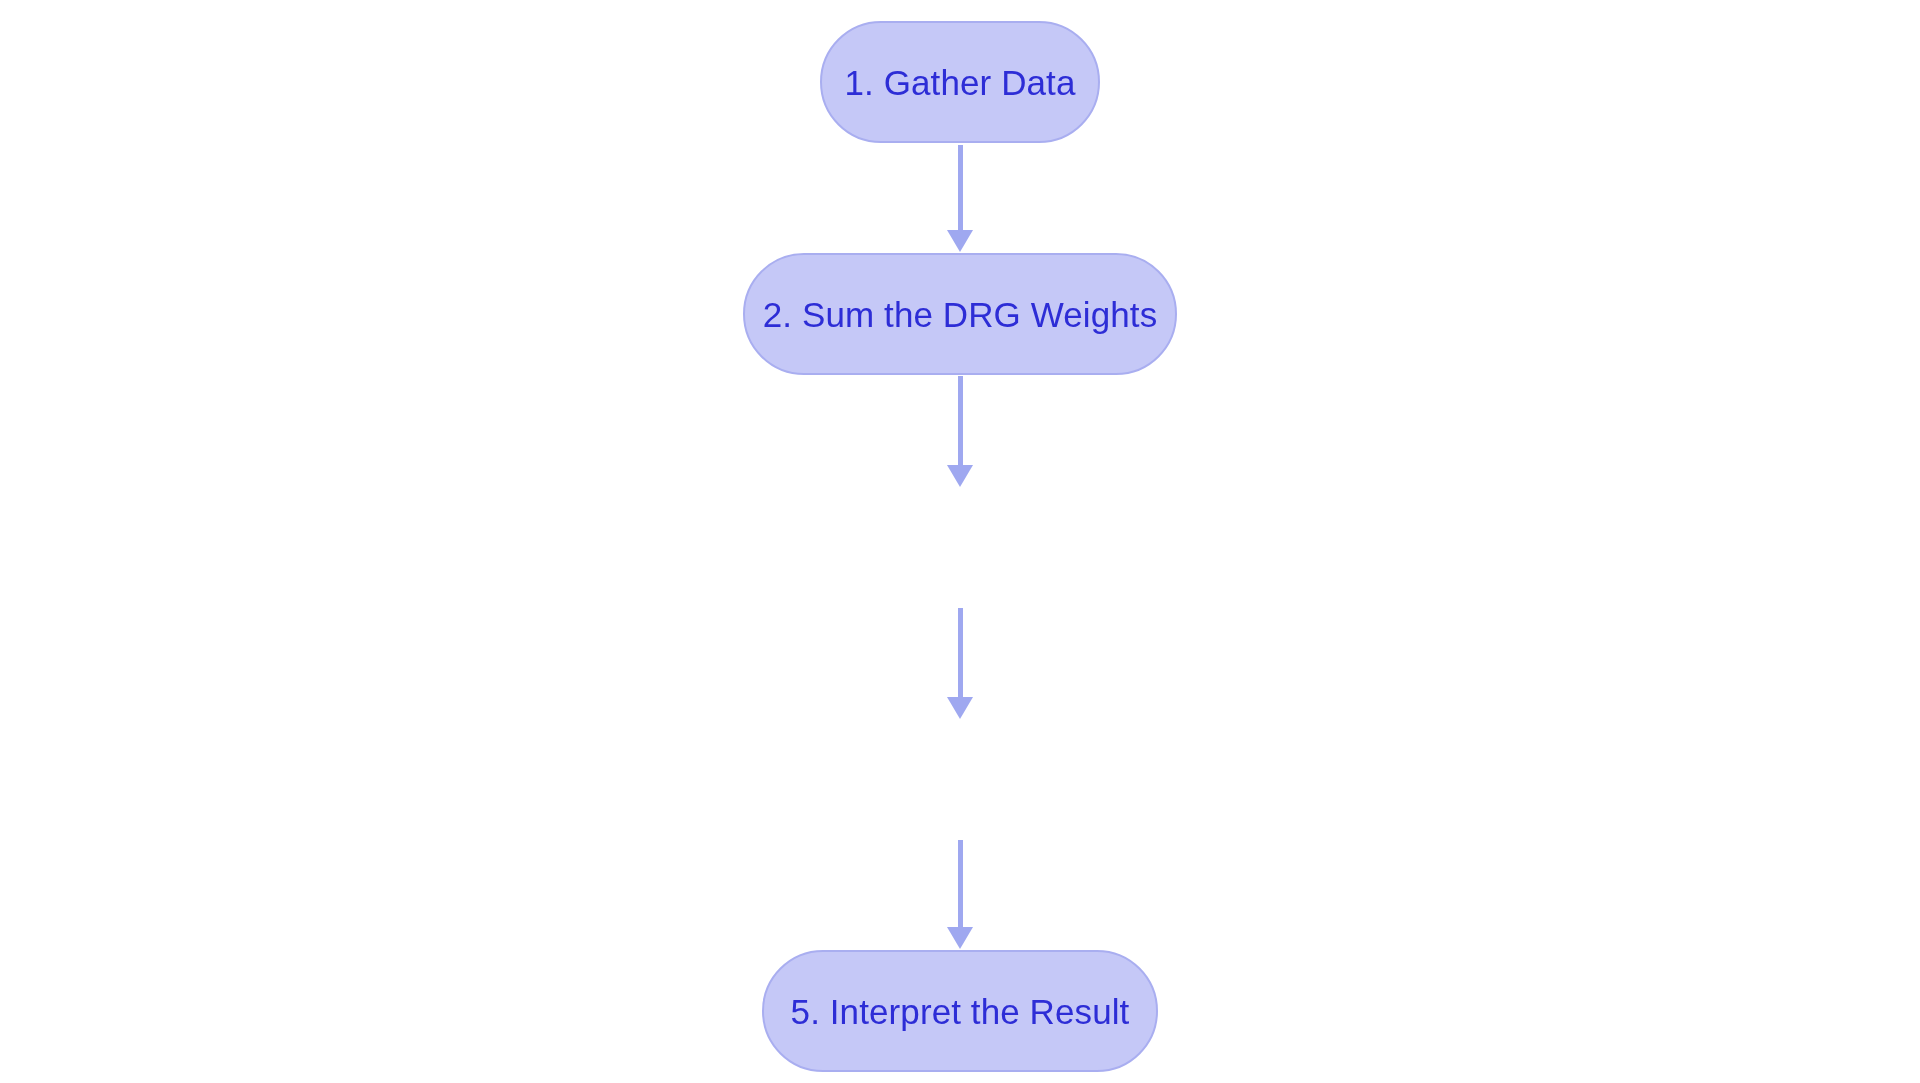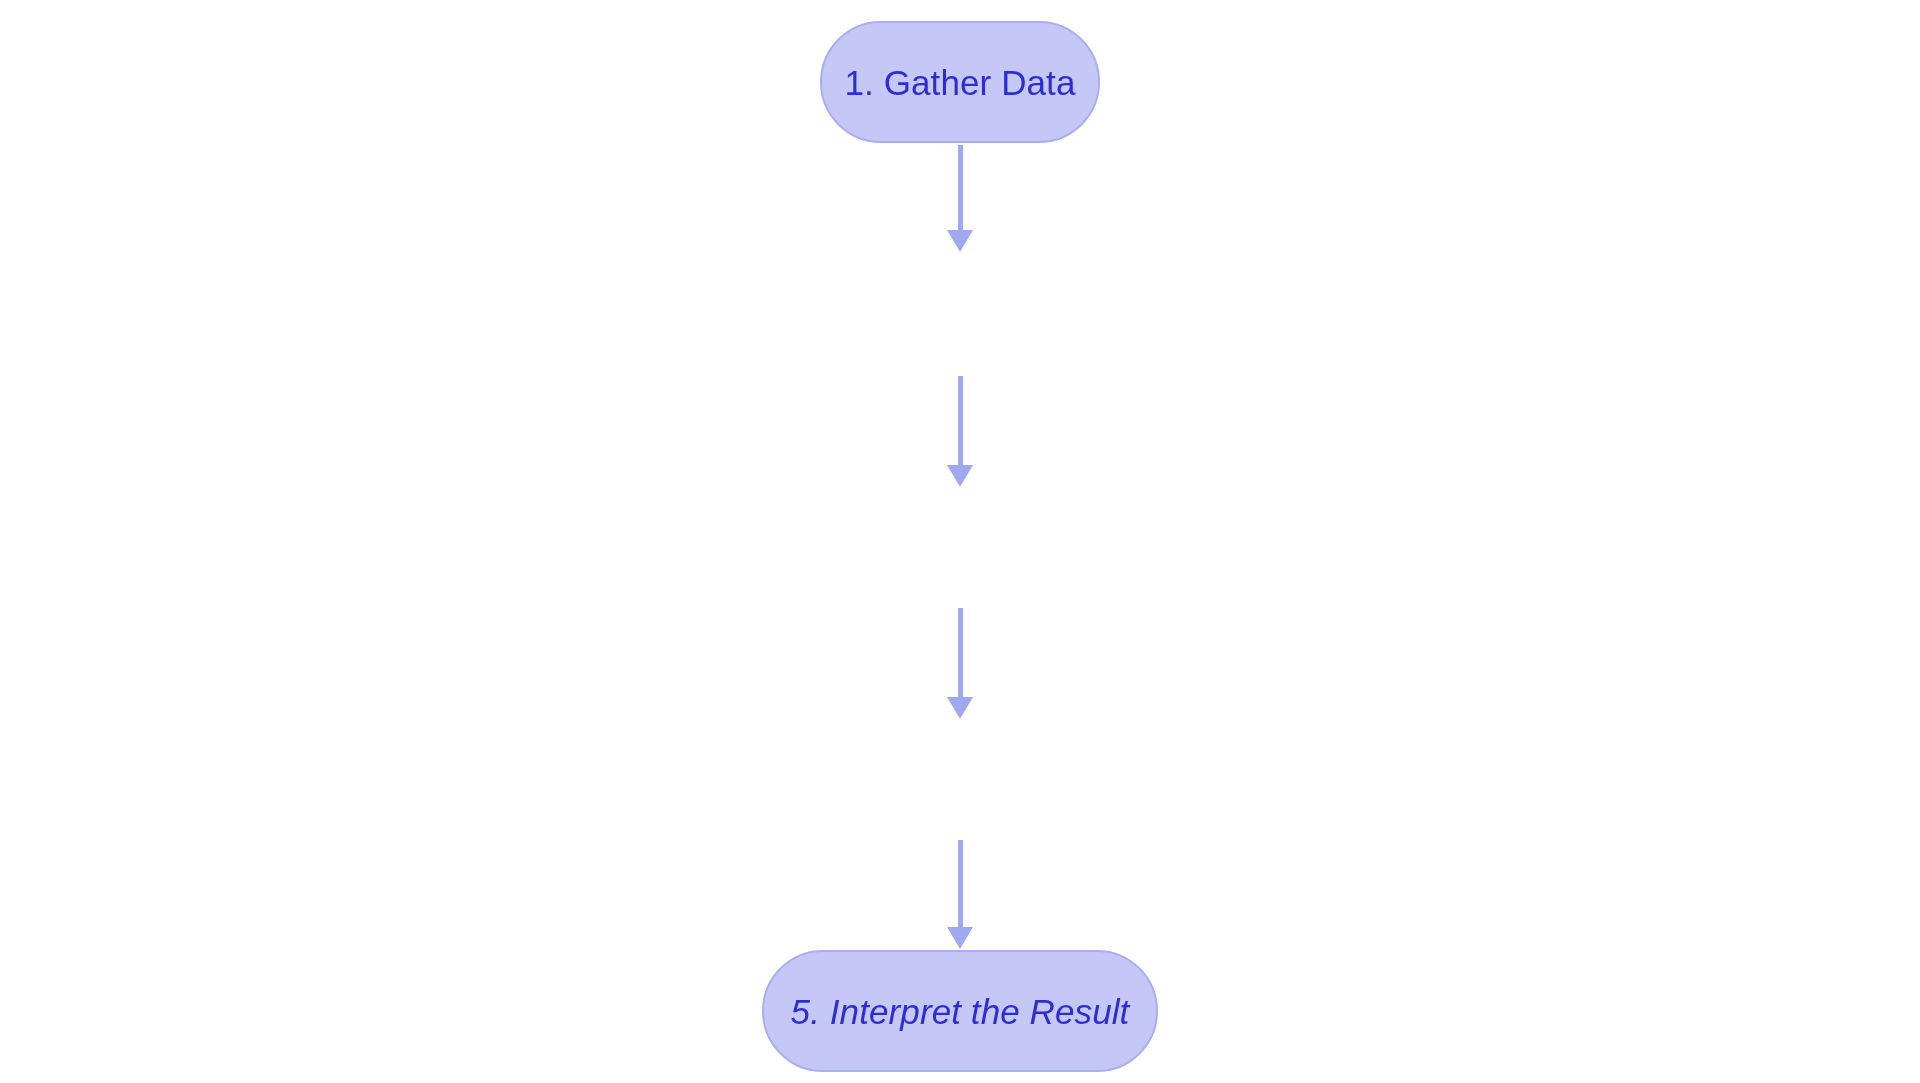--- a/index.html
+++ b/index.html
@@ -53,21 +53,21 @@
     letter-spacing: 0.1px;
     white-space: nowrap;
     line-height: 1;
   }
 
   
   .node-1 { width: 280px; top: 13px;  }
   .node-2 { width: 434px; top: 245px; }
   .node-3 { width: 444px; top: 480px; }
   .node-4 { width: 322px; top: 712px; }
-  .node-5 { width: 396px; top: 942px; font-style: italic; }
+  .node-5 { width: 396px; top: 942px; }
 
   
   .connector {
     position: absolute;
     left: 50%;
     transform: translateX(-50%);
     width: 30px;
     display: flex;
     flex-direction: column;
     align-items: center;
@@ -102,20 +102,23 @@
 
     <div class="node node-1">
       <span class="node-label">1. Gather Data</span>
     </div>
 
     <div class="connector conn-1">
       <div class="shaft"></div>
       <div class="head"></div>
     </div>
 
+    <div class="node node-2">
+      <span class="node-label">2. Sum the DRG Weights</span>
+    </div>
 
     <div class="connector conn-2">
       <div class="shaft"></div>
       <div class="head"></div>
     </div>
 
 
     <div class="connector conn-3">
       <div class="shaft"></div>
       <div class="head"></div>

